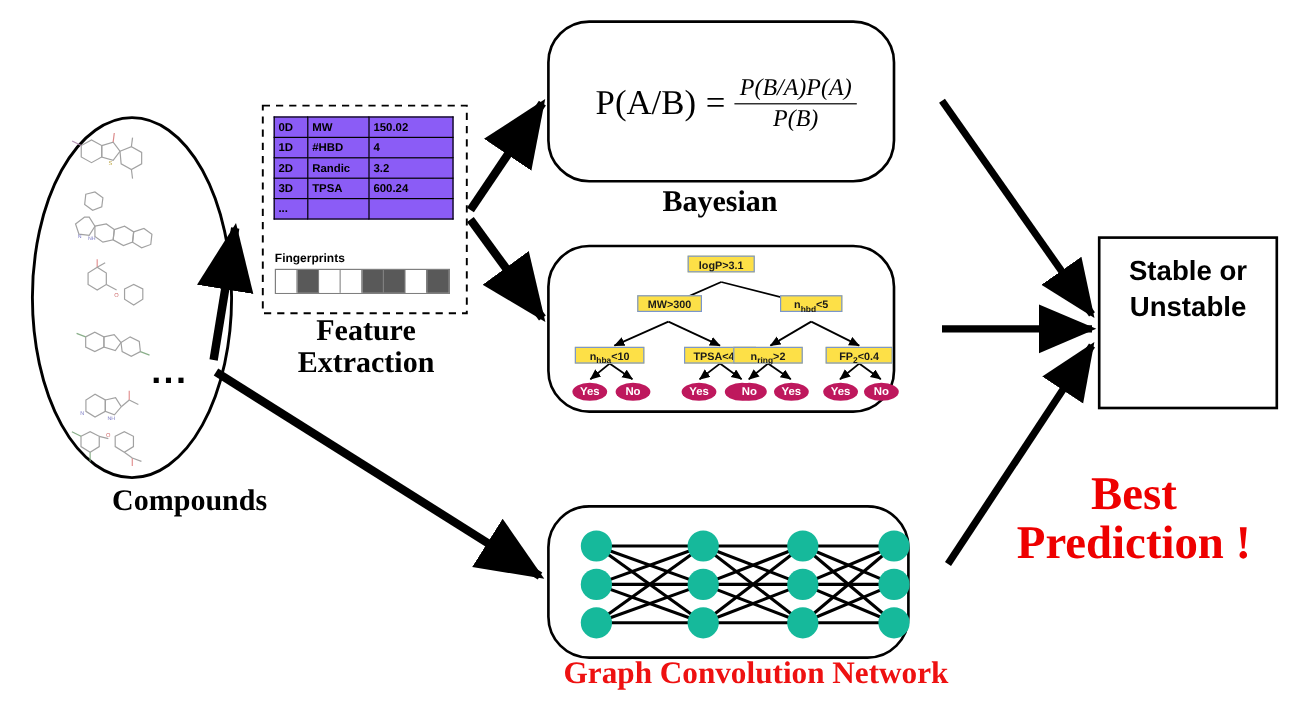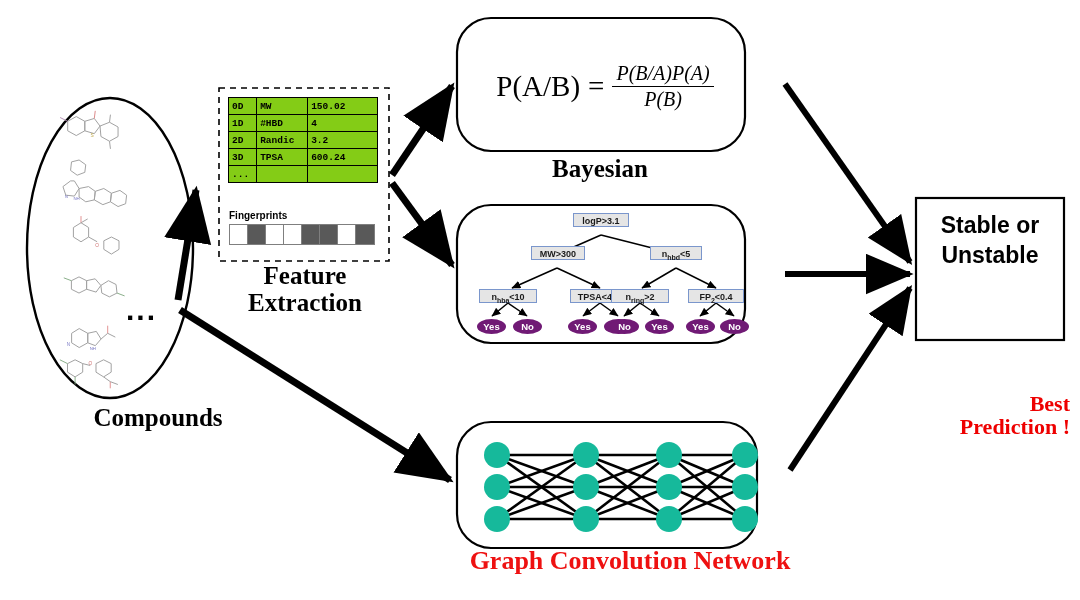--- a/index.html
+++ b/index.html
@@ -51,23 +51,23 @@
     left: 400px; top: 547px; width: 460px;
     font-size: 26px;
     color: #ee1111;
   }
   #microsomal-label {
     left: 900px; top: 338px; width: 180px;
     font-size: 24px;
   }
   #best-prediction-label {
     left: 820px; top: 392px; width: 250px;
-    font-size: 22px;
+    font-size: 39px;
     color: #ee0000;
-    text-align: right;
+    text-align: center;
     line-height: 1.05;
   }
   #outcome-text {
     position: absolute;
     left: 918px; top: 210px; width: 144px;
     font-family: "Liberation Sans", sans-serif;
     font-weight: bold;
     font-size: 23px;
     text-align: center;
     line-height: 1.32;
@@ -80,24 +80,24 @@
     font-weight: bold;
     letter-spacing: 2px;
     color: #000;
   }
   
   #feature-table {
     position: absolute;
     left: 228px; top: 97px;
     width: 150px;
     border-collapse: collapse;
-    font-family: Liberation Mono, monospace;
+    font-family: Liberation Sans, sans-serif;
     font-size: 9.5px;
     font-weight: bold;
-    background: #84cc16;
+    background: #8b5cf6;
   }
   #feature-table td {
     border: 1px solid #000;
     padding: 2px 3px;
     height: 12px;
     color: #000;
   }
   #feature-table td.c0 { width: 20px; }
   #feature-table td.c1 { width: 42px; }
   #feature-table td.c2 { width: 60px; }
@@ -120,37 +120,37 @@
     border-right: 1px solid #7f7f7f;
     box-sizing: border-box;
   }
   #fingerprint-bar .fp-cell:last-child { border-right: none; }
   .fp-on  { background: #595959; }
   .fp-off { background: #ffffff; }
 
   
   .dt-node {
     position: absolute;
-    background: #e5e5e5;
+    background: #fde047;
     border: 1px solid #7a96cc;
     color: #1a1a1a;
     font-family: "Liberation Sans", sans-serif;
     font-size: 9px;
     font-weight: bold;
     text-align: center;
     line-height: 14px;
     height: 14px;
     white-space: nowrap;
     padding: 0 4px;
     box-sizing: border-box;
   }
   .dt-node sub { font-size: 7px; }
   .dt-leaf {
     position: absolute;
-    background: #701a75;
+    background: #be185d;
     border-radius: 50%;
     color: #ffffff;
     font-family: "Liberation Sans", sans-serif;
     font-size: 9.5px;
     font-weight: bold;
     text-align: center;
     line-height: 15px;
     width: 29px;
     height: 15px;
     box-sizing: border-box;

